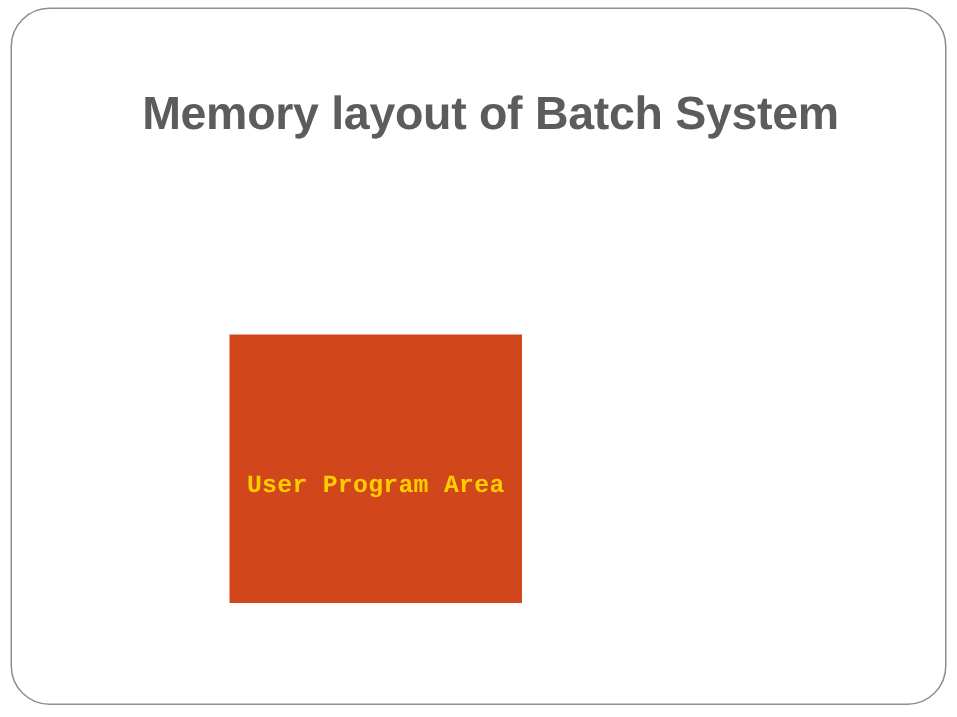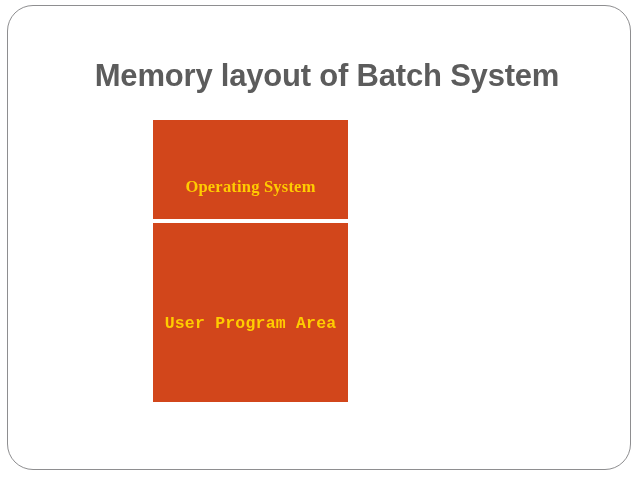--- a/index.html
+++ b/index.html
@@ -104,23 +104,20 @@
 </style>
 </head>
 <body>
 
 <div id="slide-frame">
 
   <div id="slide-title">Memory layout of Batch System</div>
 
   <div id="memory-diagram">
 
-    <div id="region-os" class="mem-region">
-      <span class="mem-label">Operating System</span>
-    </div>
 
     <div id="memory-divider"></div>
 
     <div id="region-user" class="mem-region">
       <span class="mem-label">User Program Area</span>
     </div>
 
   </div>
 
 </div>

